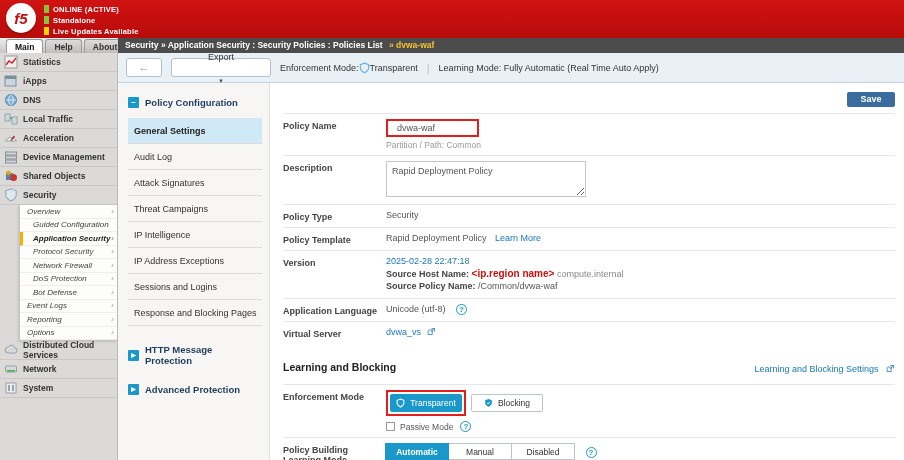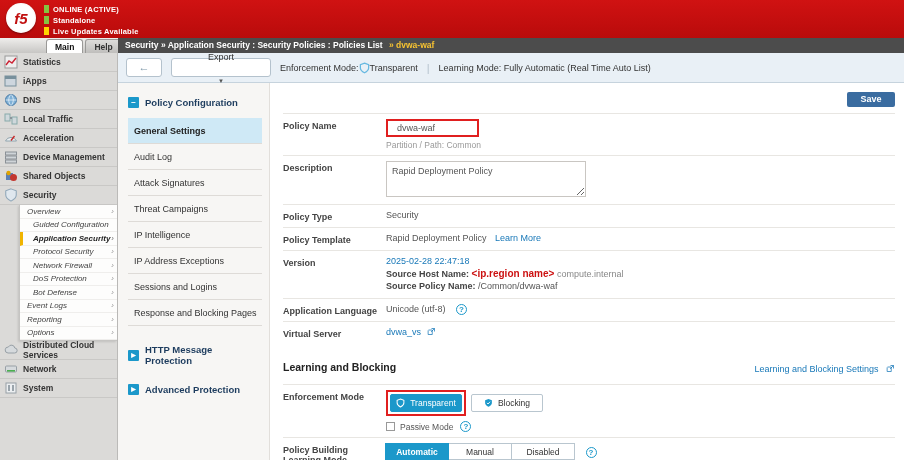--- a/index.html
+++ b/index.html
@@ -18,21 +18,21 @@
   .status-line { display:flex; align-items:center; height:10px; margin-bottom:1px; }
   .status-dot { width:5px; height:8px; margin-right:4px; }
   .status-line span.txt { color:#fff; font-size:7.5px; font-weight:bold; letter-spacing:.2px; }
 
   
   .tabrow { position:absolute; left:0; top:38px; width:118px; height:15px;
     background:linear-gradient(#efeeec,#c7c6c4); display:flex; align-items:flex-end; padding-left:6px; }
   .tab { font-size:8.5px; font-weight:bold; color:#333; padding:2px 8px 1px;
     background:linear-gradient(#dddcda,#bfbebc); border:1px solid #9a9997; border-bottom:none;
     border-radius:3px 3px 0 0; margin-right:2px; }
-  .tab.active { background:#fff; color:#111;margin-left:40px; }
+  .tab.active { background:#fff; color:#111; }
   .breadcrumb { position:absolute; left:118px; top:38px; width:786px; height:15px;
     background:#4c4c4c; color:#fff; font-size:8.5px; font-weight:bold; line-height:15px;
     padding-left:7px; white-space:nowrap; }
   .breadcrumb .current { color:#f7c331; margin-left:4px; }
 
   
   .sidebar { position:absolute; left:0; top:53px; width:118px; height:407px;
     background:#dbdad8; border-right:1px solid #bbbab8; }
   .side-item { height:19px; display:flex; align-items:center; gap:5px; padding-left:4px;
     border-bottom:1px solid #c9c8c6; font-size:8.5px; font-weight:bold; color:#333; cursor:pointer; }
@@ -285,21 +285,21 @@
     </div>
     <div class="tb-text">
       <span>Enforcement Mode:</span>
       <svg width="11" height="12" viewBox="0 0 16 16">
           <path d="M8 1 L14 3.2 V8 C14 11.8 8 15 8 15 C8 15 2 11.8 2 8 V3.2 Z" fill="none" stroke="#66b8e0" stroke-width="1.8"></path>
         </svg>
       <span>Transparent</span>
     </div>
     <span class="tb-sep">|</span>
     <div class="tb-text">
-      <span>Learning Mode: Fully Automatic (Real Time Auto List)</span>
+      <span>Learning Mode: Fully Automatic (Real Time Auto Apply)</span>
     </div>
     <div class="btn-apply">Apply Policy</div>
   </div>
 
   <div class="content">
     <div class="menu-region"></div>
 
     <div class="policy-menu">
       <div class="pm-header">
         <span class="sq">−</span>

